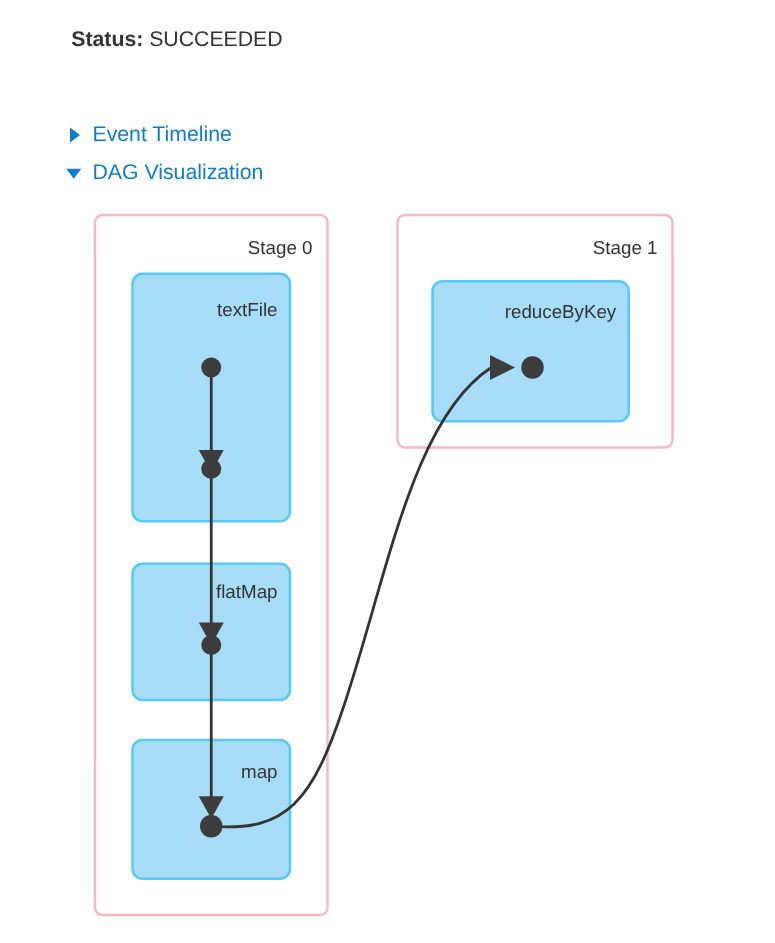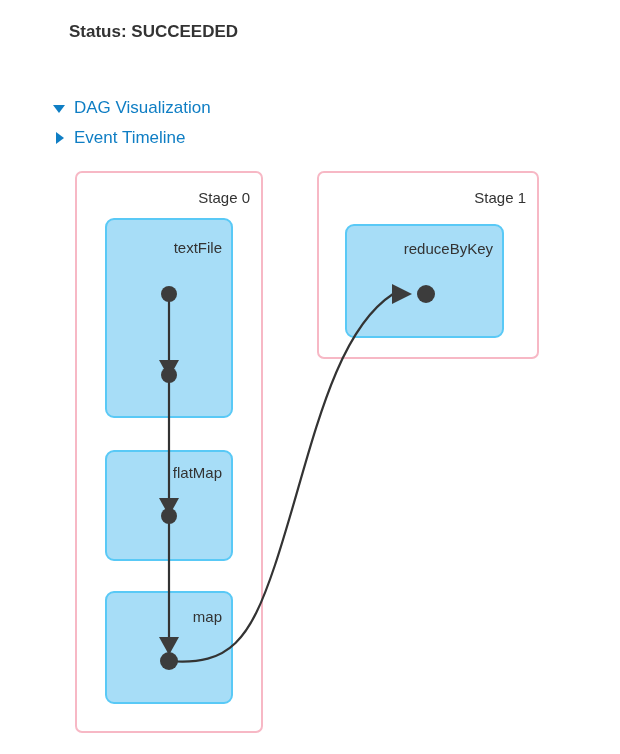--- a/index.html
+++ b/index.html
@@ -24,25 +24,25 @@
   }
 
   .summary-line {
     font-size: 17px;
     line-height: 27px;
     white-space: nowrap;
   }
   .summary-line .key {
     font-weight: bold;
   }
-  .summary-line .key.plain { color: #333333; margin-left: 12px; }
+  .summary-line .key.plain { color: #333333; }
   .summary-line .key.link  { color: #0f7ec4; }
   .summary-line .val {
     color: #333333;
-    font-weight: bold;
+    font-weight: normal;
   }
 
   .toggle-list {
     position: absolute;
     left: 53px;
     top: 93px;
   }
   .toggle-row {
     display: flex;
     align-items: center;
@@ -131,26 +131,26 @@
 
 <div class="job-summary">
   <div class="summary-line">
     <span class="key plain">Status:</span>
     <span class="val">SUCCEEDED</span>
   </div>
 </div>
 
 <div class="toggle-list">
   <div class="toggle-row">
+    <span class="tri right"></span>
+    <span class="toggle-label">Event Timeline</span>
+  </div>
+  <div class="toggle-row">
     <span class="tri down"></span>
     <span class="toggle-label">DAG Visualization</span>
-  </div>
-  <div class="toggle-row">
-    <span class="tri right"></span>
-    <span class="toggle-label">Event Timeline</span>
   </div>
 </div>
 
 <div class="dag-area">
   <svg class="dag" width="620" height="594" viewBox="0 0 620 594">
 
     <g>
       <rect class="stage-box" x="76" y="12" width="186" height="560" rx="6" ry="6"></rect>
       <text class="stage-label" x="250" y="43">Stage 0</text>
     </g>

